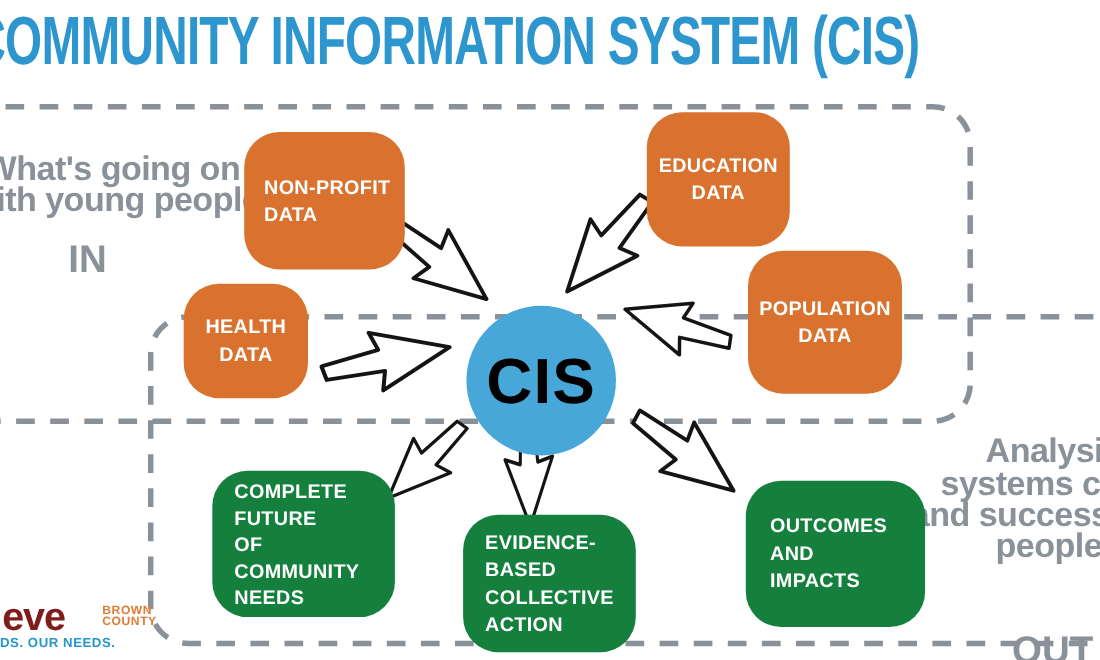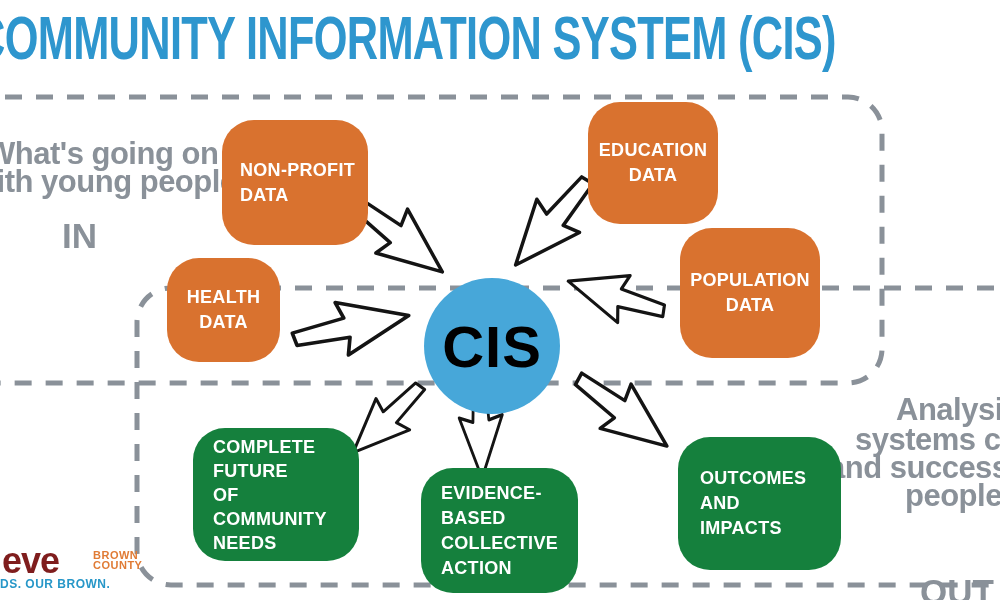--- a/index.html
+++ b/index.html
@@ -127,16 +127,16 @@
     <div>AND</div>
     <div>IMPACTS</div>
   </div>
 
   <div id="logo" class="abs">
     <span id="logo-word">eve</span>
     <span id="logo-org">
       <span>BROWN</span><br>
       <span>COUNTY</span>
     </span>
-    <span id="logo-tagline">DS. OUR BROWN.</span>
+    <span id="logo-tagline">DS. OUR NEEDS.</span>
   </div>
 
 </div>
 
 </body></html>

